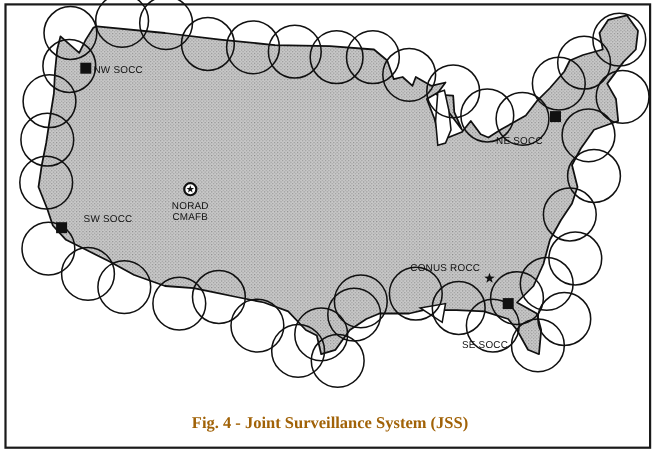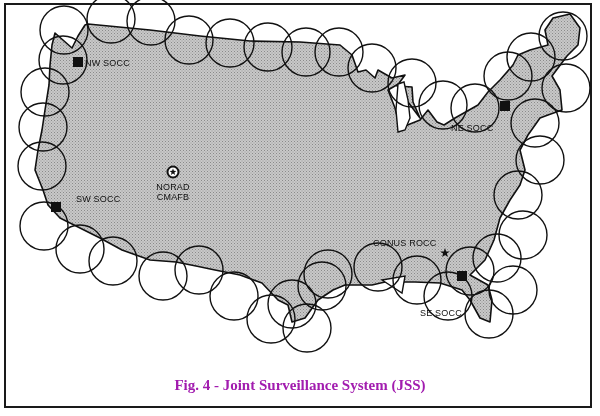--- a/index.html
+++ b/index.html
@@ -2,21 +2,21 @@
 <html><head>
 <meta charset="utf-8">
 <style>
   html, body { margin:0; padding:0; background:#ffffff; }
   body { width:600px; height:416px; overflow:hidden; position:relative; font-family:"Liberation Sans", sans-serif; }
   #figure { position:absolute; left:0; top:0; width:600px; height:416px; }
   #frame { position:absolute; left:4px; top:3px; width:588px; height:405px; border:2px solid #1a1a1a; box-sizing:border-box; }
   svg { position:absolute; left:0; top:0; }
   .lbl { font-family:"Liberation Sans", sans-serif; font-size:9px; fill:#111; letter-spacing:0.2px; }
   #caption { position:absolute; left:0; width:600px; top:377px; text-align:center;
-             font-family:"Liberation Serif", serif; font-weight:bold; font-size:15px; color:#a21caf; }
+             font-family:"Liberation Serif", serif; font-weight:bold; font-size:15px; color:#a16207; }
 </style>
 </head>
 <body>
 
 <div id="figure">
   <div id="frame"></div>
 
   <svg width="600" height="416" viewBox="0 0 600 416">
     <defs>
       <pattern id="dots" width="3" height="3" patternUnits="userSpaceOnUse">

